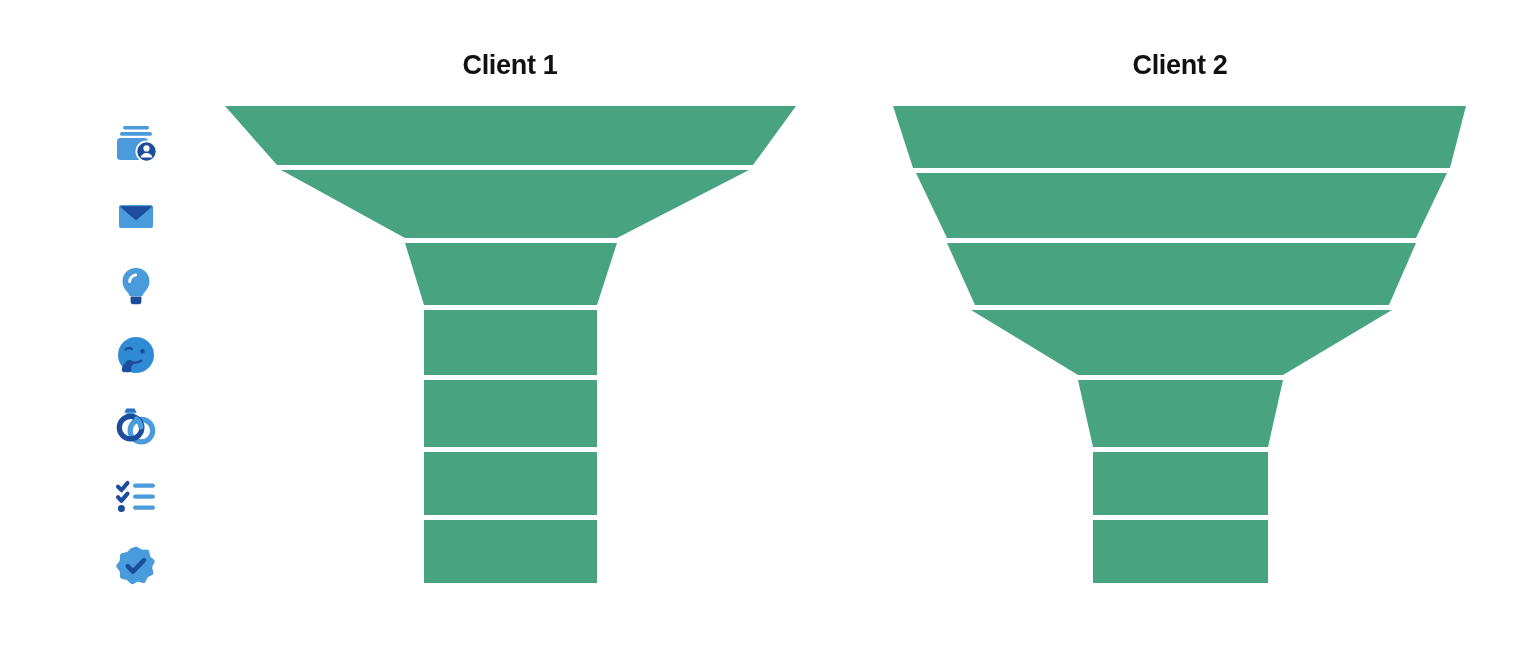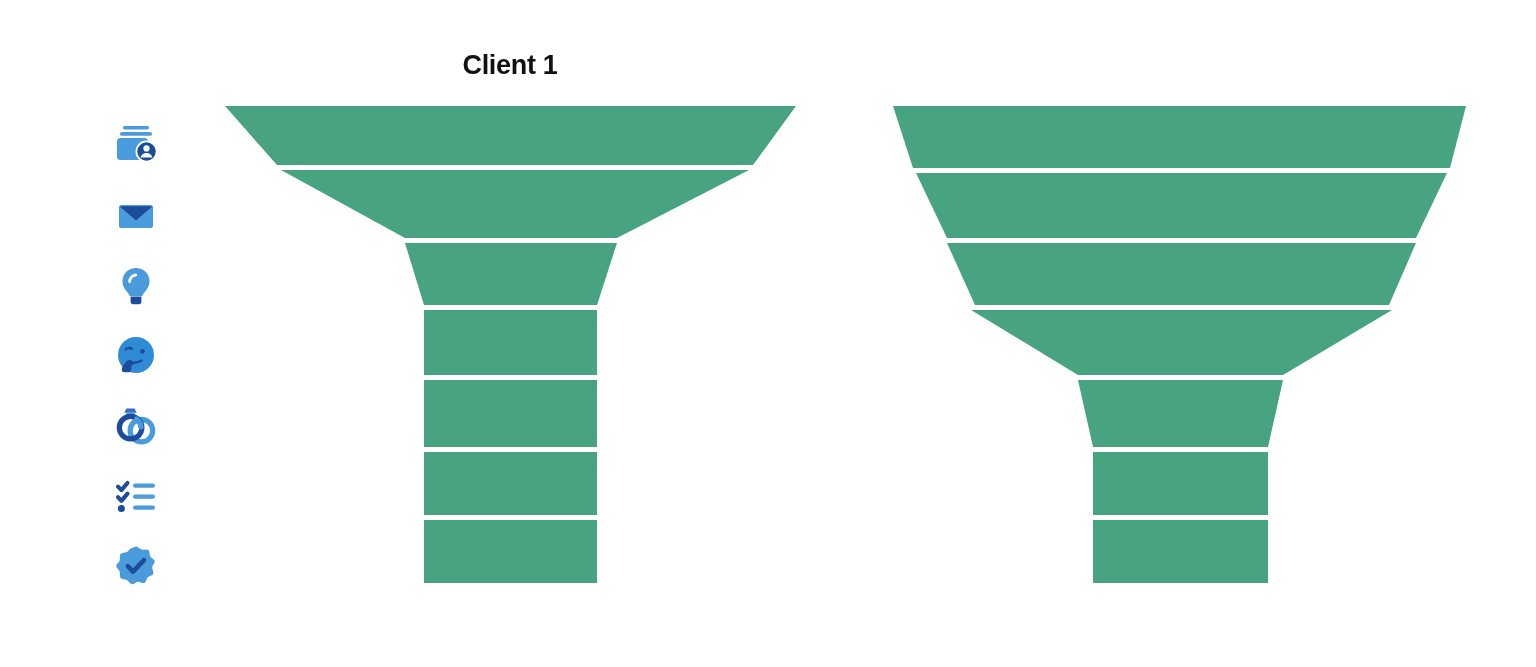--- a/index.html
+++ b/index.html
@@ -60,20 +60,21 @@
     left: 0;
   }
   .funnel-seg { stroke: none; }
 </style>
 </head>
 <body>
 
 <div id="canvas">
 
   <div class="funnel-title" id="title-client-1">Client 1</div>
+  <div class="funnel-title" id="title-client-2">Client 2</div>
 
   <div id="icon-rail">
 
     <div class="icon-slot" style="top:14px;">
       <svg width="52" height="52" viewBox="0 0 52 52">
         <rect x="13" y="6" width="26" height="3.4" rx="1.7" fill="#4A9BDC"></rect>
         <rect x="10" y="12" width="32" height="3.8" rx="1.9" fill="#4A9BDC"></rect>
         <rect x="7" y="18" width="31" height="22" rx="3.5" fill="#4A9BDC"></rect>
         <circle cx="36.5" cy="31.5" r="11" fill="#ffffff"></circle>
         <circle cx="36.5" cy="31.5" r="9.2" fill="#1C4C9C"></circle>

